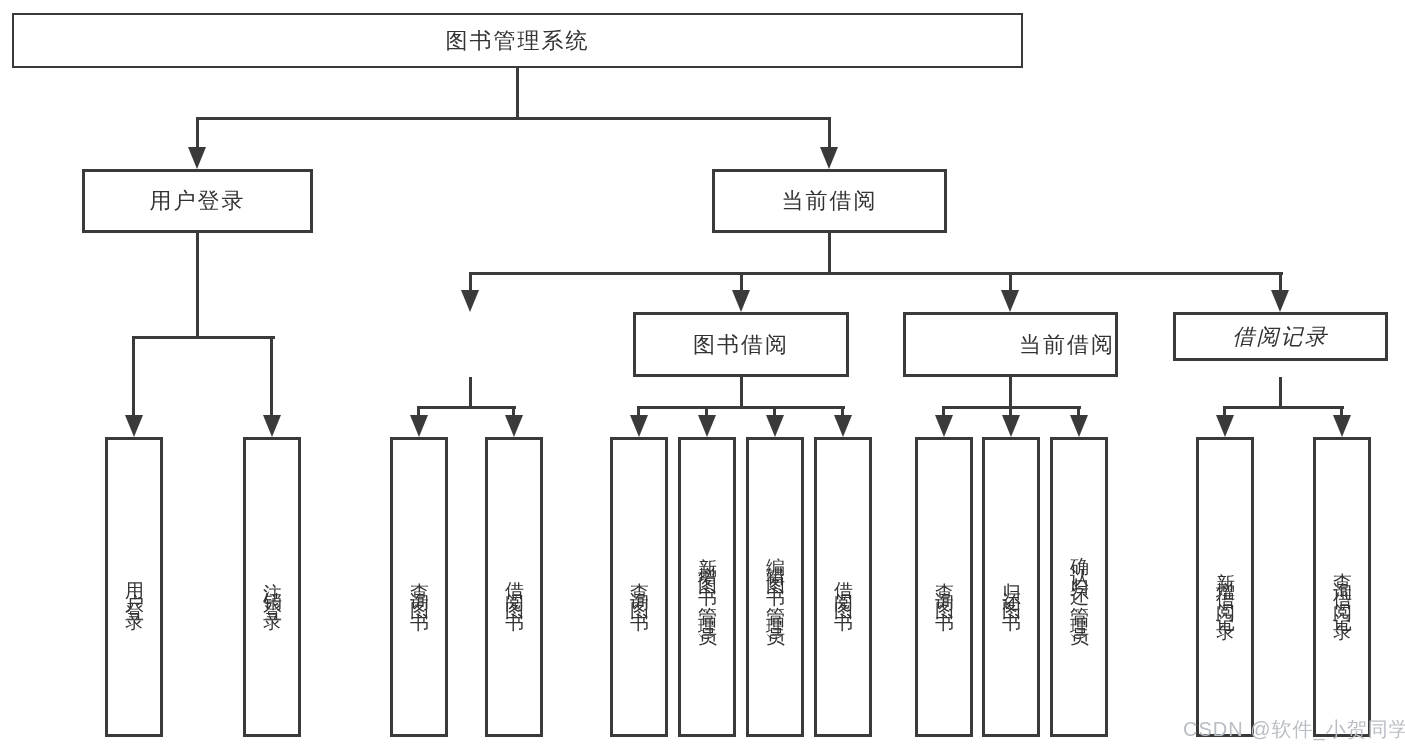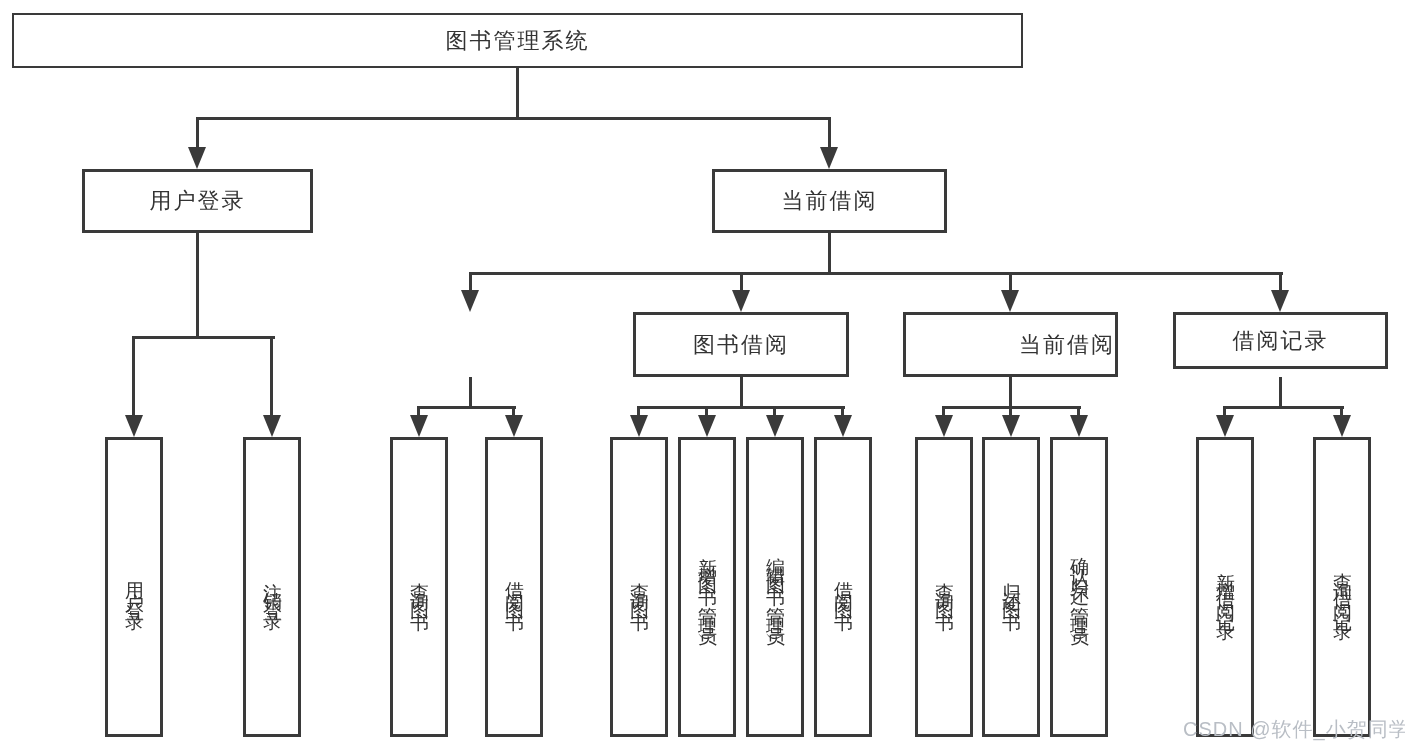--- a/index.html
+++ b/index.html
@@ -83,21 +83,21 @@
   <div class="arrow" style="left:1001px;top:290px;"></div>
   <div class="line" style="left:1279px;top:272px;width:3px;height:21px;"></div>
   <div class="arrow" style="left:1271px;top:290px;"></div>
 
   <div class="box" style="left:633px;top:312px;width:216px;height:65px;">
     <span>图书借阅</span>
   </div>
   <div class="box" style="left:903px;top:312px;width:215px;height:65px;justify-content:flex-end;">
     <span>当前借阅</span>
   </div>
-  <div class="box" style="left:1173px;top:312px;width:215px;height:57px;">
+  <div class="box" style="left:1173px;top:312px;width:215px;height:49px;font-style:italic;">
     <span>借阅记录</span>
   </div>
 
   <div class="line" style="left:469px;top:377px;width:3px;height:32px;"></div>
   <div class="line" style="left:417px;top:406px;width:99px;height:3px;"></div>
   <div class="line" style="left:417px;top:406px;width:3px;height:13px;"></div>
   <div class="arrow" style="left:410px;top:415px;"></div>
   <div class="line" style="left:512px;top:406px;width:3px;height:13px;"></div>
   <div class="arrow" style="left:505px;top:415px;"></div>
 

